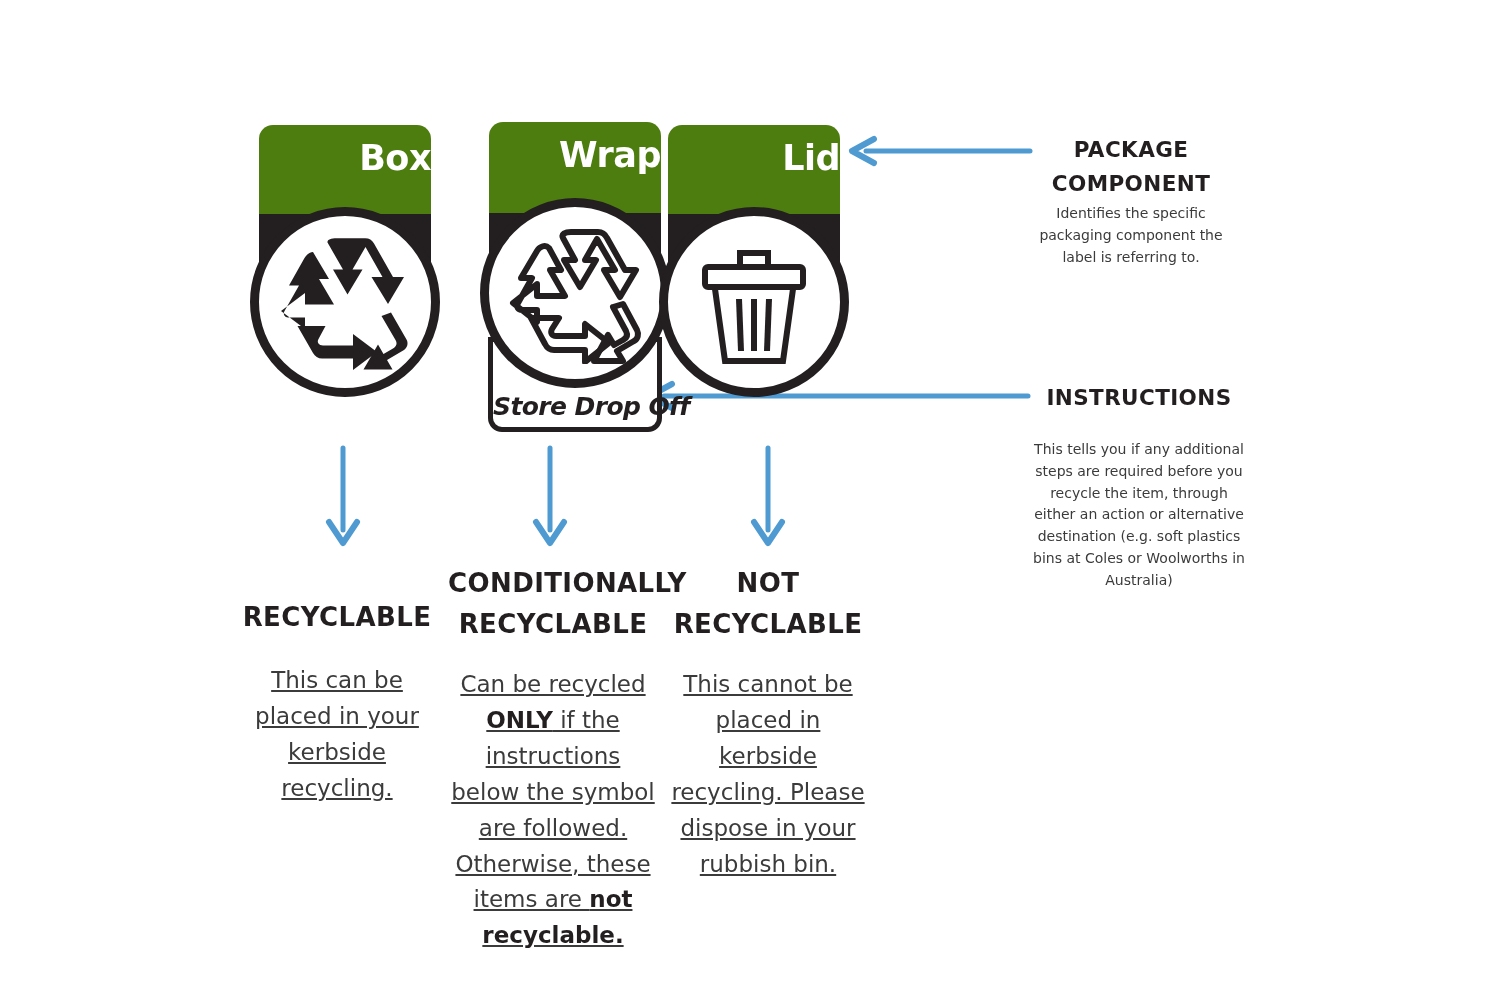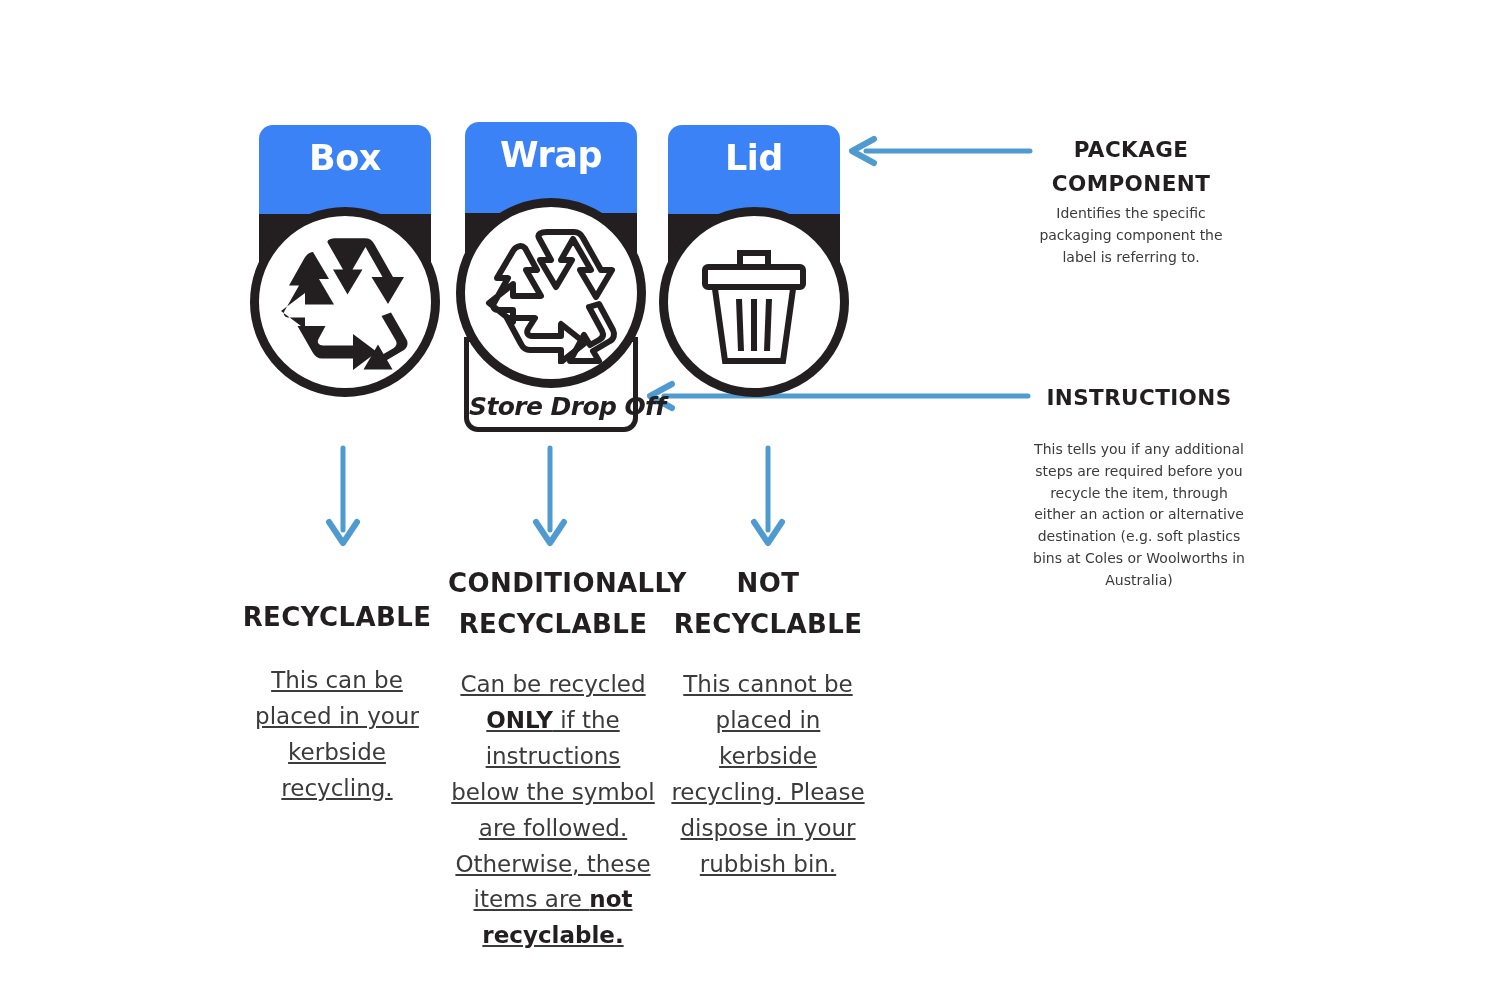--- a/index.html
+++ b/index.html
@@ -22,29 +22,29 @@
     position: absolute;
     inset: 0;
   }
 
   
   .badge {
     position: absolute;
     width: 172px;
   }
   .badge-box   { left: 259px; top: 125px; }
-  .badge-wrap  { left: 465px; top: 122px; }
+  .badge-wrap  { left: 489px; top: 122px; }
   .badge-lid   { left: 668px; top: 125px; }
 
   .badge-head {
     position: relative;
     height: 90px;
-    background: #3b82f6;
+    background: #4d7c0f;
     border-radius: 14px 14px 0 0;
-    text-align: center;
+    text-align: right;
     z-index: 1;
   }
   .badge-head-tall { height: 92px; }
 
   .badge-title {
     display: block;
     padding-top: 16px;
     color: #ffffff;
     font-family: "DejaVu Sans", sans-serif;
     font-weight: 700;

